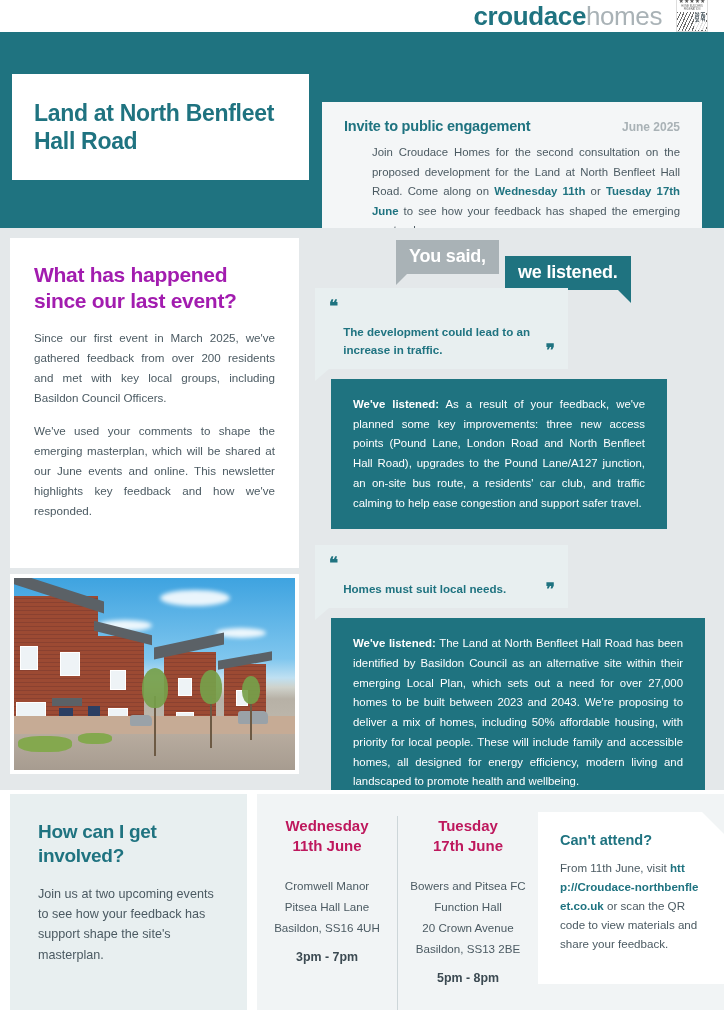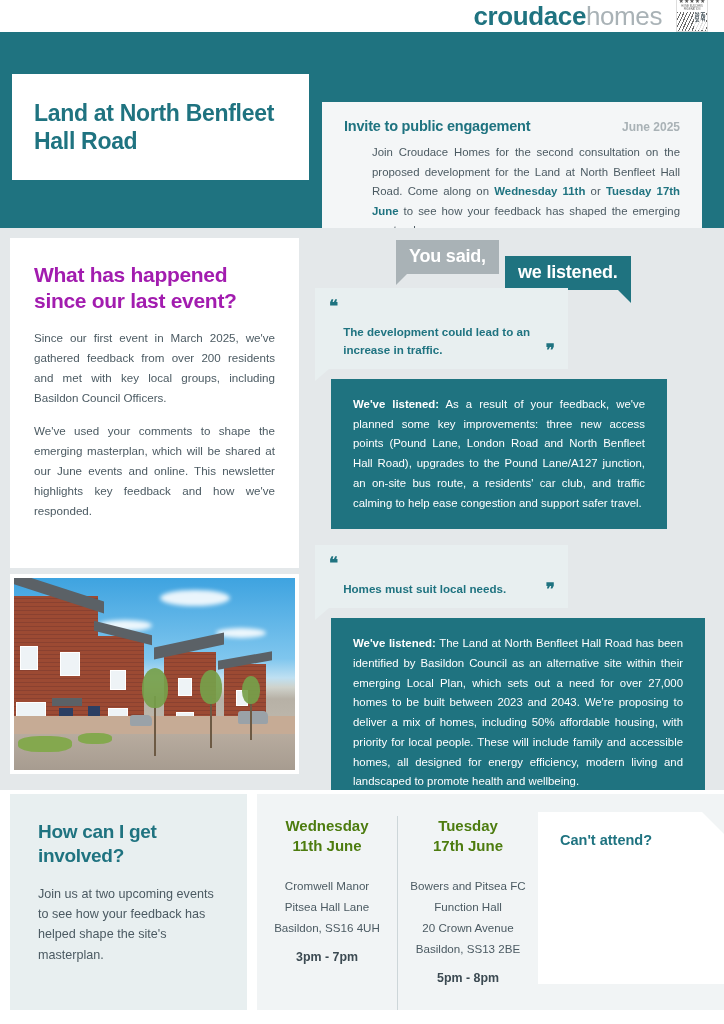--- a/index.html
+++ b/index.html
@@ -406,21 +406,21 @@
     flex: 1;
     text-align: center;
     padding: 0 10px;
     box-sizing: border-box;
   }
   .event.first { border-right: 1px solid #cdd6d9; }
   .event h3 {
     margin: 0 0 20px 0;
     font-size: 15px;
     line-height: 1.3;
-    color: #4d7c0f;
+    color: #be185d;
     font-weight: bold;
   }
   .event .addr {
     font-size: 11.6px;
     line-height: 1.82;
     color: #4b5a62;
   }
   .event .time {
     margin-top: 12px;
     font-size: 12.4px;
@@ -572,21 +572,21 @@
     </div>
     <div class="answer tail-br" style="width:374px;"><b>We've listened:</b><span> The Land at North Benfleet Hall Road has been identified by Basildon Council as an alternative site within their emerging Local Plan, which sets out a need for over 27,000 homes to be built between 2023 and 2043. We're proposing to deliver a mix of homes, including 50% affordable housing, with priority for local people. These will include family and accessible homes, all designed for energy efficiency, modern living and landscaped to promote health and wellbeing.</span></div>
 
   </div>
 </div>
 
 <div class="bottom">
 
   <div class="bl">
     <h2>How can I get involved?</h2>
-    <p>Join us at two upcoming events to see how your feedback has helped shape the site's masterplan.</p>
+    <p>Join us at two upcoming events to see how your feedback has support shape the site's masterplan.</p>
   </div>
 
   <div class="bmid">
     <div class="event first">
       <h3><span>Wednesday</span><br><span>11th June</span></h3>
       <div class="addr">
         <div>Cromwell Manor</div>
         <div>Pitsea Hall Lane</div>
         <div>Basildon, SS16 4UH</div>
       </div>
@@ -600,16 +600,17 @@
         <div>Function Hall</div>
         <div>20 Crown Avenue</div>
         <div>Basildon, SS13 2BE</div>
       </div>
       <div class="time">5pm - 8pm</div>
     </div>
 
     <div class="br-wrap">
       <div class="br">
         <h3>Can't attend?</h3>
+        <p><span>From 11th June, visit </span><a href="#">http://Croudace-northbenfleet.co.uk</a><span> or scan the QR code to view materials and share your feedback.</span></p>
       </div>
     </div>
   </div>
 </div>
 
 </body></html>

